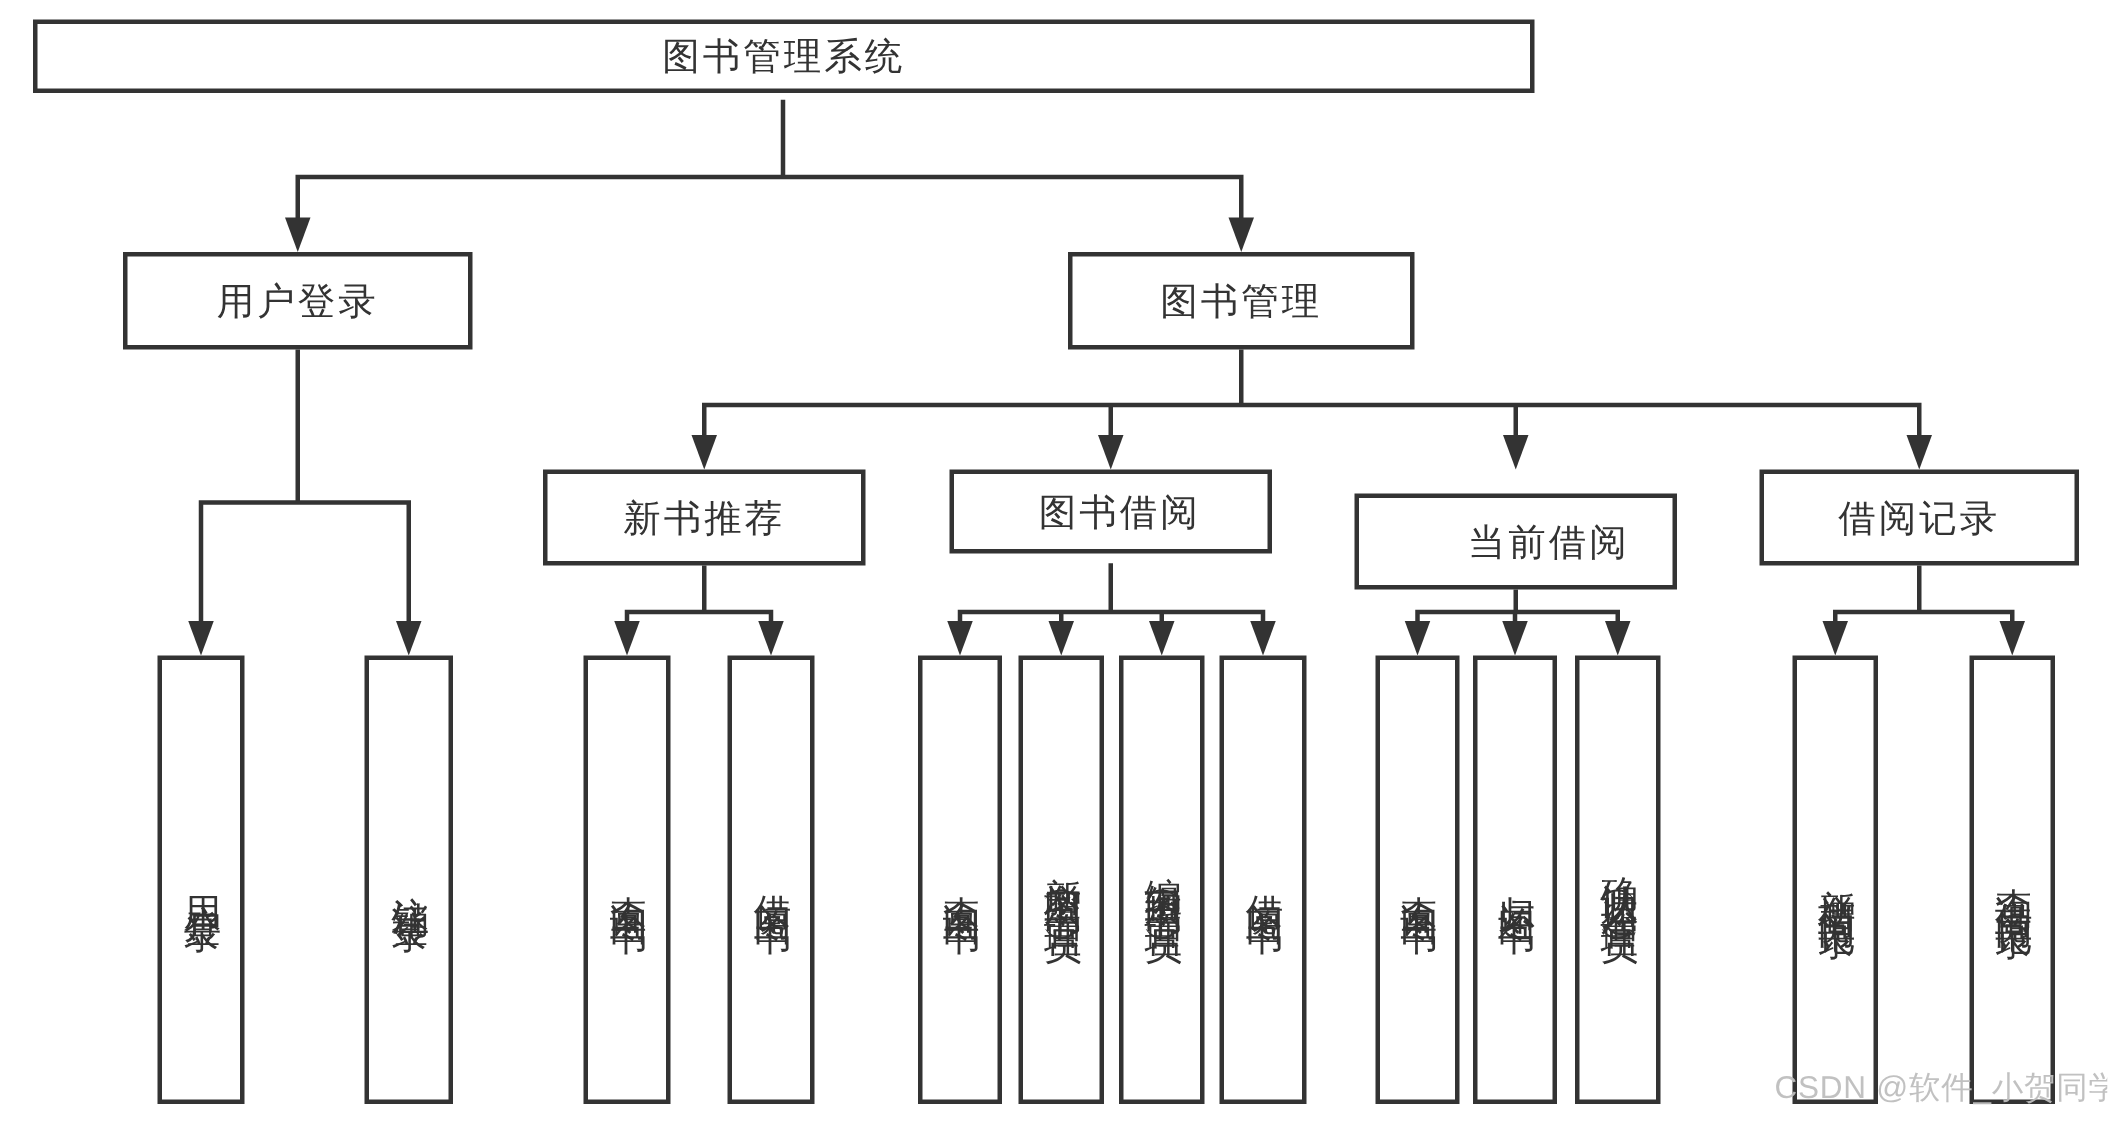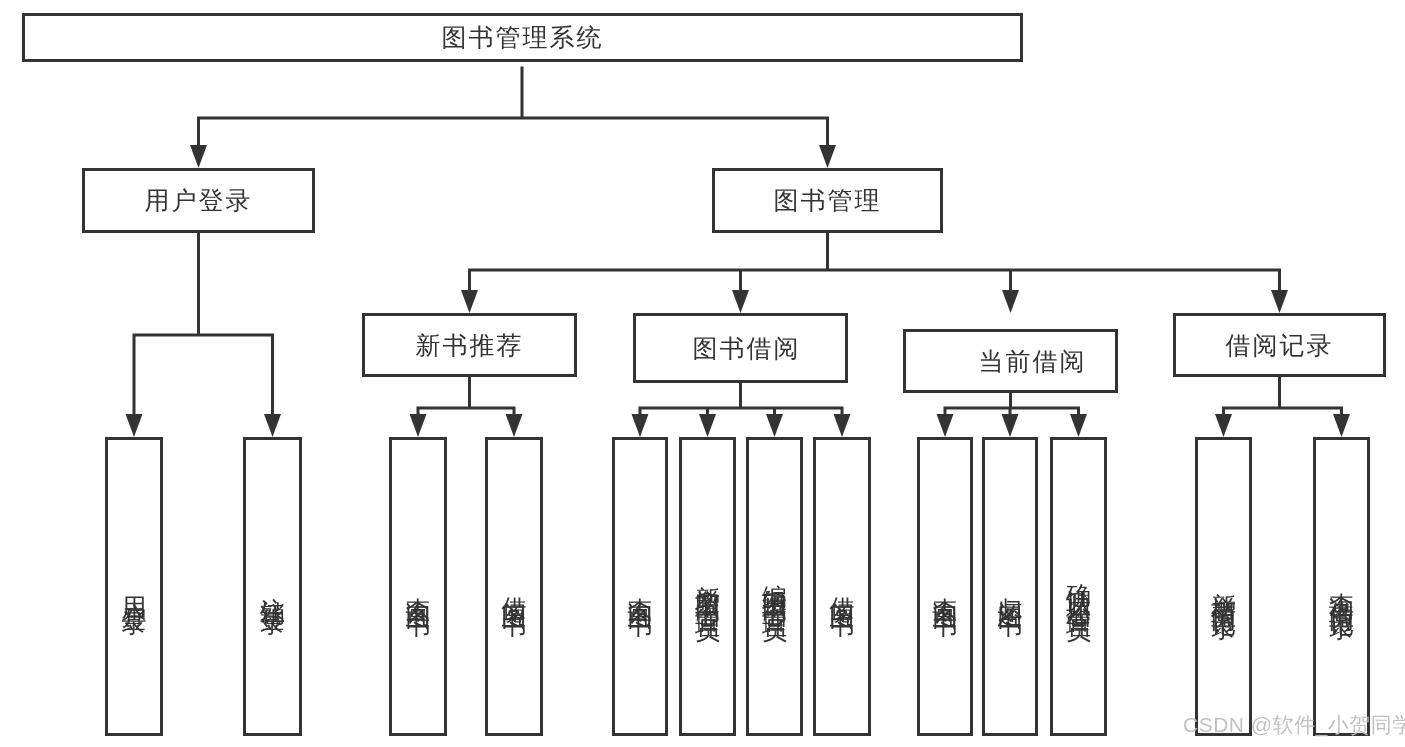--- a/index.html
+++ b/index.html
@@ -43,21 +43,21 @@
     letter-spacing: 5px;
     line-height: 1;
   }
   
   .n-root            { left: 22px;   top: 13px;  width: 1001px; height: 49px; }
   
   .n-user-login      { left: 82px;   top: 168px; width: 233px;  height: 65px; }
   .n-book-management { left: 712px;  top: 168px; width: 231px;  height: 65px; }
   
   .n-new-book-rec    { left: 362px;  top: 313px; width: 215px;  height: 64px; }
-  .n-book-borrow     { left: 633px;  top: 313px; width: 215px;  height: 70px; padding-left: 12px; }
+  .n-book-borrow     { left: 633px;  top: 313px; width: 215px;  height: 56px; padding-left: 12px; }
   .n-current-borrow  { left: 903px;  top: 329px; width: 215px;  height: 64px; padding-left: 44px; }
   .n-borrow-records  { left: 1173px; top: 313px; width: 213px;  height: 64px; align-items: center; }
   
   .leaf { top: 437px; height: 299px; }
   .n-leaf-user-login { left: 105px;  width: 58px; }
   .n-leaf-logout     { left: 243px;  width: 59px; }
   .n-nbr-query       { left: 389px;  width: 58px; }
   .n-nbr-borrow      { left: 485px;  width: 58px; }
   .n-bb-query        { left: 612px;  width: 56px; }
   .n-bb-add          { left: 679px;  width: 57px; }

